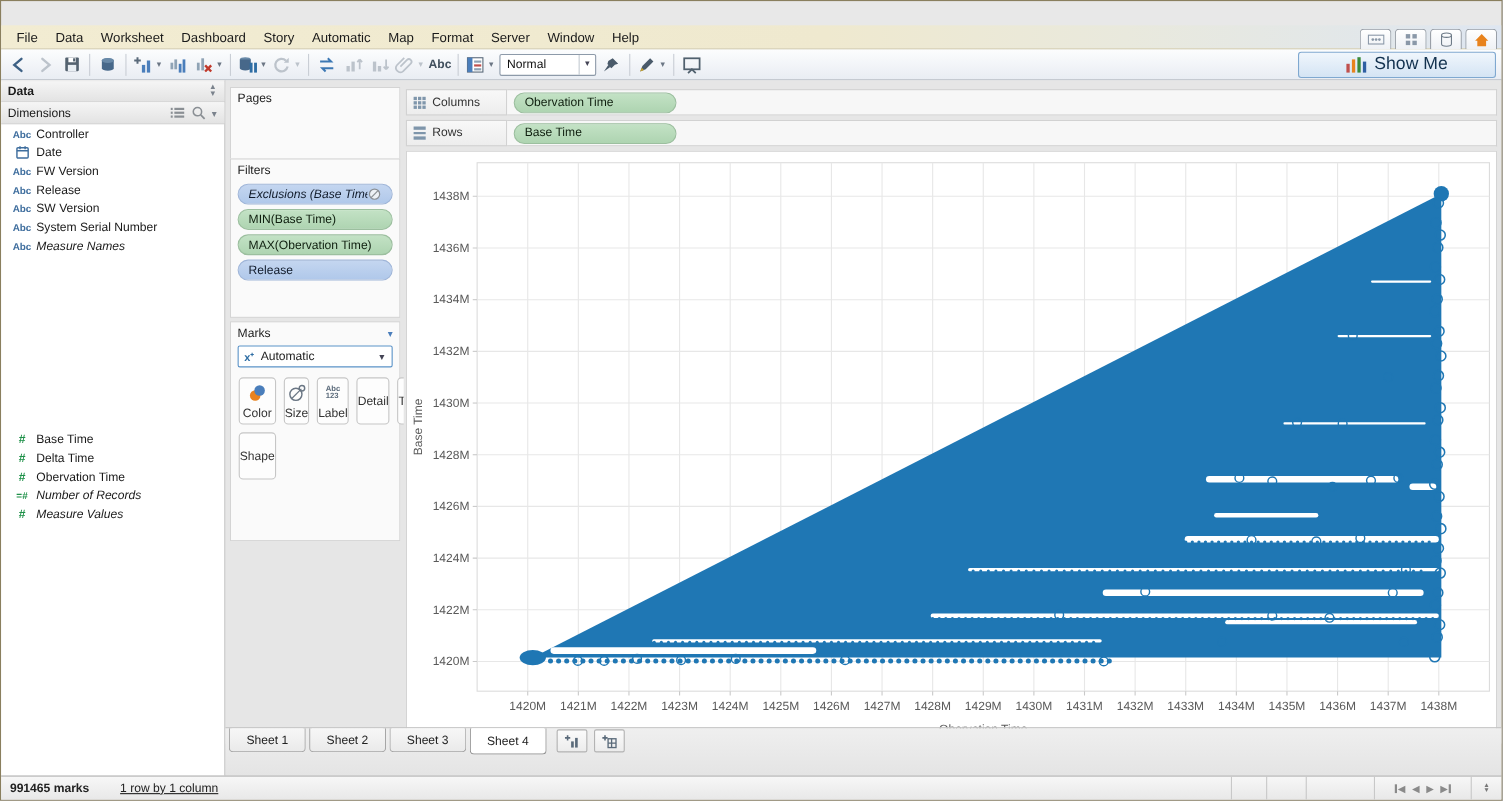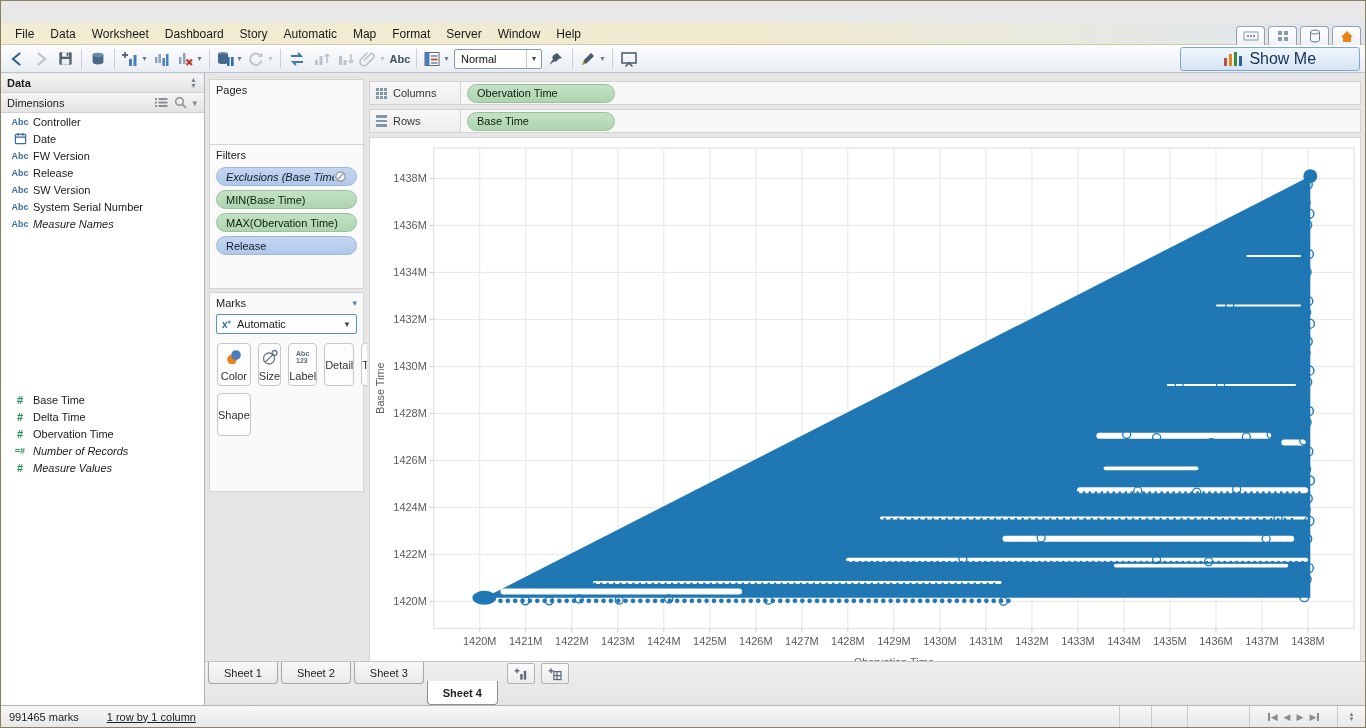--- a/index.html
+++ b/index.html
@@ -97,27 +97,27 @@
   .rows-ico i{width:11px;height:2.5px;background:#7f96ab;}
   .chart-panel{position:absolute;left:2px;right:4px;top:64px;bottom:0;background:#fff;border:1px solid #d4d4d4;}
   .chart-panel svg{display:block;width:100%;height:100%;}
   .tick{font-family:"Liberation Sans",sans-serif;font-size:11px;fill:#5a5a5a;}
   .axis-title{font-family:"Liberation Sans",sans-serif;font-size:11px;fill:#5a5a5a;}
   
   .tabbar{position:absolute;left:204px;right:0;bottom:22px;height:44px;background:linear-gradient(#efefef,#e4e4e4);
     border-top:1px solid #c6c6c6;display:flex;align-items:flex-start;padding-left:3px;}
   .sheettab{height:22px;padding:0 15px;display:flex;align-items:center;font-size:11px;color:#222;
     background:linear-gradient(#f7f7f7,#eaeaea);border:1px solid #a6a6a6;border-top:none;border-radius:0 0 4px 4px;margin-right:3px;}
-  .sheettab.active{background:#fff;font-weight:bold;height:24px;border-color:#8f8f8f;margin-top:19px;}
+  .sheettab.active{background:#fff;font-weight:normal;height:24px;border-color:#8f8f8f;}
   .tab-icobtn{width:28px;height:21px;border:1px solid #b3b3b3;border-radius:2px;background:linear-gradient(#fbfbfb,#ececec);
     display:flex;align-items:center;justify-content:center;margin:1px 0 0 6px;}
   
   .statusbar{position:absolute;left:0;right:0;bottom:0;height:22px;background:linear-gradient(#f7f7f7,#e8e8e8);
     border-top:1px solid #b5b5b5;display:flex;align-items:center;font-size:11px;color:#222;}
-  .statusbar .s1{margin-left:8px;}
+  .statusbar .s1{margin-left:8px;font-weight:bold;}
   .statusbar .s2{margin-left:28px;text-decoration:underline;}
   .statusbar .right{margin-left:auto;display:flex;height:100%;align-items:center;}
   .scell{height:100%;border-left:1px solid #c8c8c8;display:flex;align-items:center;justify-content:center;color:#8a8a8a;}
   .scell.e1{width:32px;}.scell.e2{width:36px;}.scell.e3{width:62px;}
   .scell.nav{width:88px;gap:6px;font-size:9px;}
   .scell.updown{width:28px;flex-direction:column;font-size:6px;line-height:5px;color:#777;}
   .navbar{display:inline-block;width:2px;height:8px;background:#8a8a8a;}
   .navgrp{display:flex;align-items:center;gap:1px;font-size:9px;}
 </style>
 </head>

